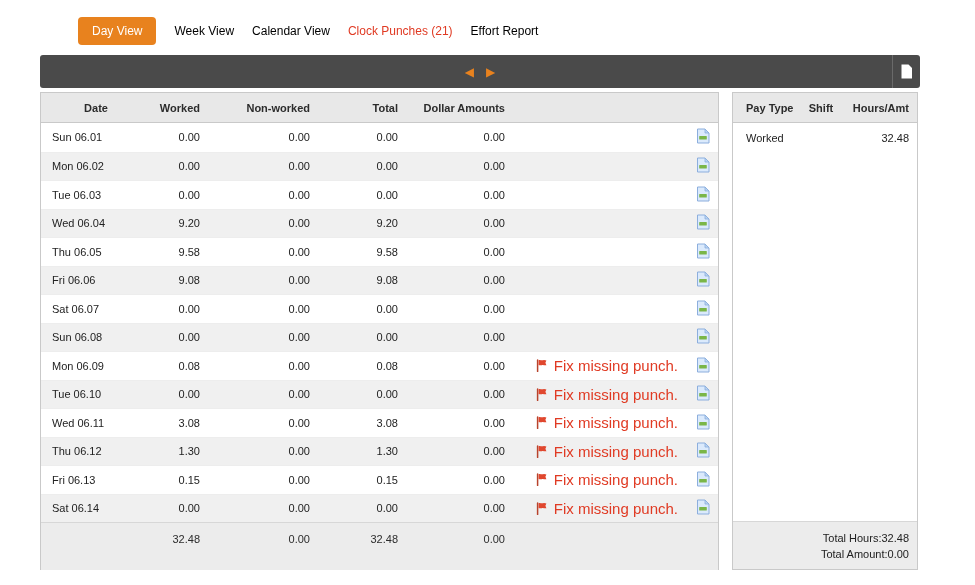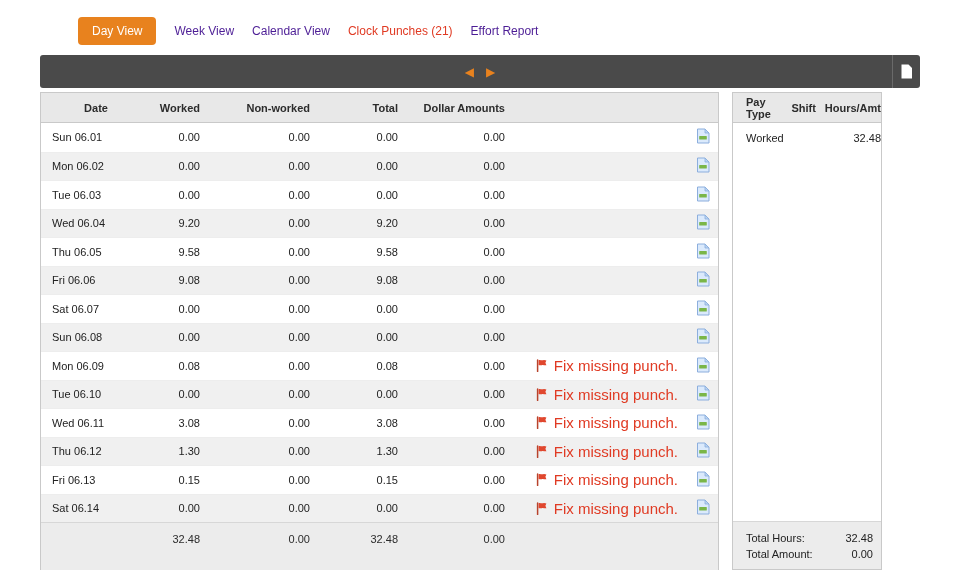--- a/index.html
+++ b/index.html
@@ -7,21 +7,21 @@
     --alert:#e03a23;
     --bargray:#4a4a4a;
   }
   *{box-sizing:border-box;margin:0;padding:0;}
   html,body{width:975px;height:585px;overflow:hidden;background:#fff;
     font-family:"Liberation Sans","DejaVu Sans",sans-serif;color:#222;}
   .page{position:relative;width:975px;height:585px;}
 
   
   .tabs{position:absolute;left:40px;top:17px;display:flex;align-items:center;gap:18px;}
-  .tab{border:none;background:transparent;font-family:inherit;font-size:12px;color:#4c1d95;
+  .tab{border:none;background:transparent;font-family:inherit;font-size:12px;color:#000000;
        padding:0;cursor:pointer;white-space:nowrap;}
   .tab.active{background:var(--accent);color:#fff;border-radius:4px;padding:7px 14px;margin-left:38px;}
   .tab.alert{color:var(--alert);}
 
   
   .datebar{position:absolute;left:40px;top:55px;width:880px;height:33px;background:var(--bargray);
            border-radius:3px;display:flex;align-items:center;justify-content:center;}
   .datebar-center{display:flex;align-items:center;gap:12px;}
   .arrow{color:var(--accent);font-size:12px;line-height:1;cursor:pointer;}
   .datebar-text{color:#fff;font-size:12.5px;font-weight:bold;letter-spacing:.4px;}
@@ -46,31 +46,31 @@
   .trow{display:flex;align-items:center;height:28.5px;background:#fff;border-top:1px solid #ededed;}
   .trow:first-child{border-top:none;}
   .trow.alt{background:#f0f0f0;}
   .fixlink{color:var(--alert);text-decoration:none;font-size:15px;white-space:nowrap;cursor:pointer;}
   .flagwrap{display:inline-flex;align-items:center;}
   .docbtn{display:inline-flex;cursor:pointer;}
   .tfoot{display:flex;align-items:flex-start;height:48px;background:#ececec;
          border-top:1px solid #d7d7d7;padding-top:10px;color:#2c2c2c;}
 
   
-  .paypanel{position:absolute;left:732px;top:92px;width:150px;height:478px;
+  .paypanel{position:absolute;left:732px;top:92px;width:186px;height:478px;
             border:1px solid #c9c9c9;background:#fff;font-size:11px;}
   .phead{display:flex;align-items:center;height:30px;background:#e8e8e8;font-weight:bold;
          color:#2c2c2c;border-bottom:1px solid #c9c9c9;}
   .p-paytype{flex:1 1 auto;padding-left:13px;text-align:left;}
   .p-shift{width:48px;text-align:center;}
-  .p-hours{width:72px;text-align:right;padding-right:0;}
+  .p-hours{width:72px;text-align:right;padding-right:8px;}
   .prow{display:flex;align-items:center;height:27px;padding-top:3px;}
   .pfoot{position:absolute;left:0;right:0;bottom:0;height:48px;background:#ececec;
          border-top:1px solid #d7d7d7;padding-top:8px;}
-  .pfoot-line{display:flex;justify-content:space-between;padding:0 8px 0 13px;line-height:16px;}
+  .pfoot-line{display:flex;justify-content:flex-end;padding:0 8px 0 13px;line-height:16px;}
 </style>
 </head>
 <body>
 
 <div class="page">
 
   <nav class="tabs">
     <button class="tab active">Day View</button>
     <button class="tab">Week View</button>
     <button class="tab">Calendar View</button>

